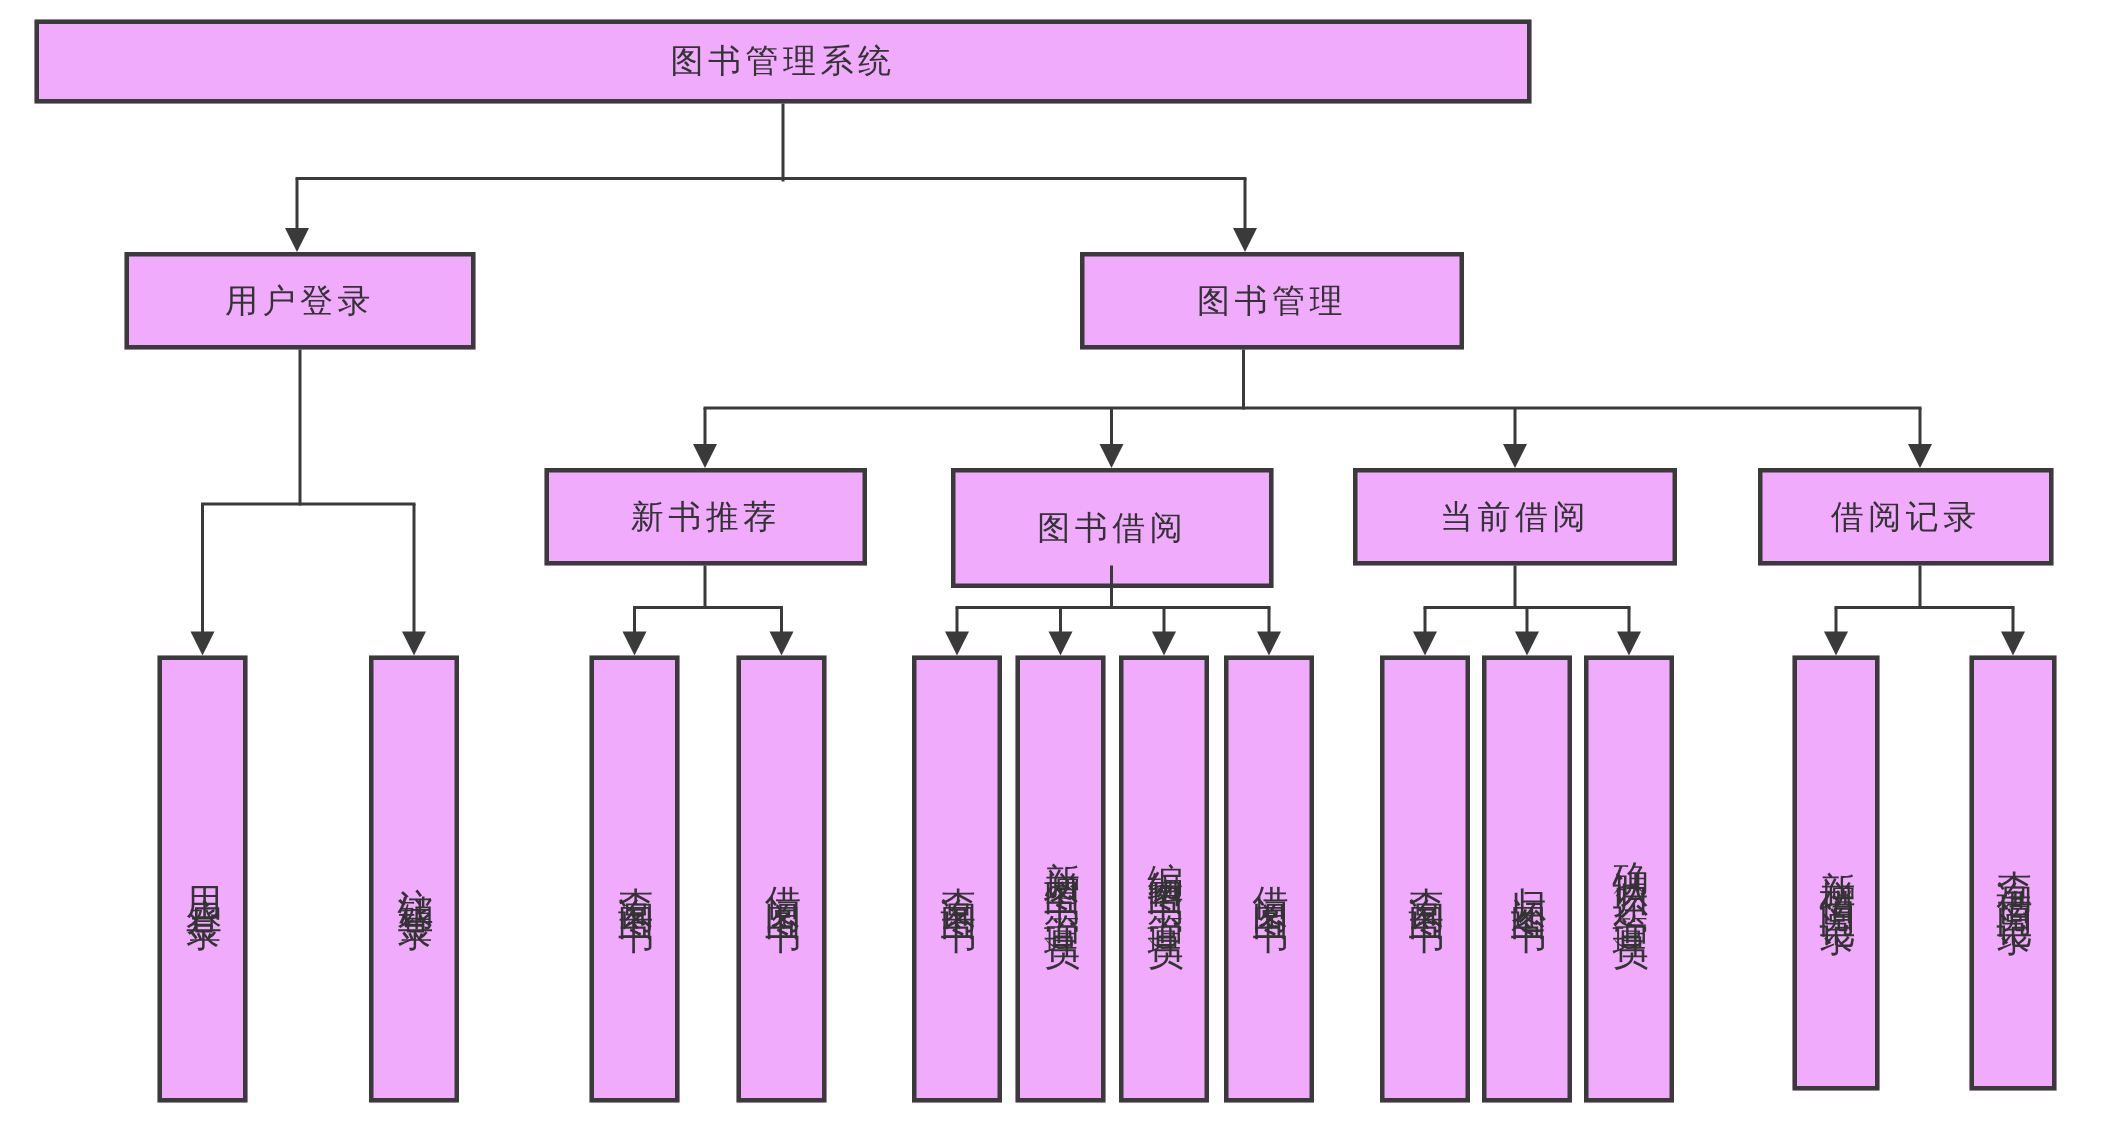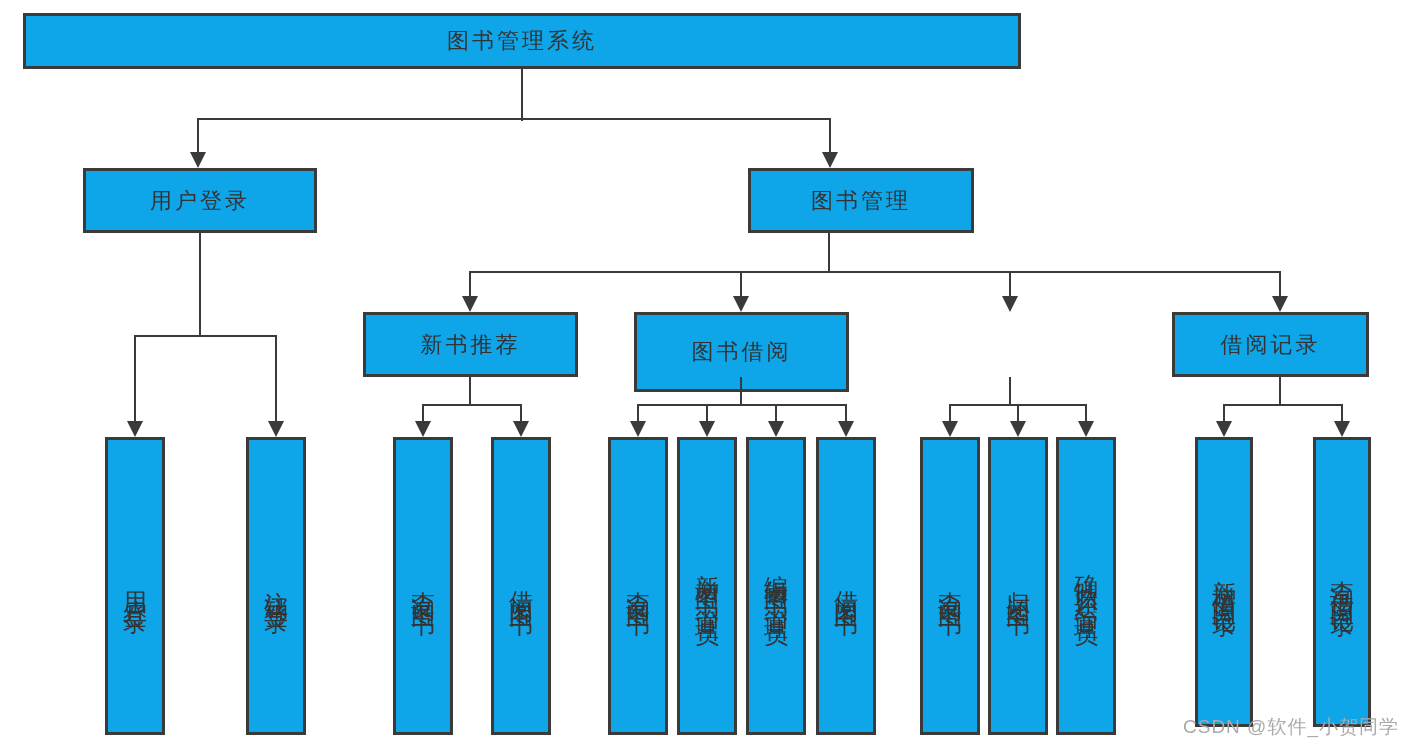--- a/index.html
+++ b/index.html
@@ -13,21 +13,21 @@
     position:relative;
     width:1405px;height:747px;
     background:var(--bg);
     overflow:hidden;
     font-family:"Liberation Sans","DejaVu Sans",sans-serif;
   }
   .box{
     position:absolute;
     box-sizing:border-box;
     border:3px solid var(--line);
-    background:#0ea5e9;
+    background:#f0abfc;
     display:flex;
     align-items:center;
     justify-content:center;
     font-size:22px;
     color:var(--text);
     letter-spacing:3px;
     white-space:nowrap;
   }
   .vbox{
     writing-mode:vertical-rl;
@@ -66,26 +66,26 @@
     letter-spacing:1px;
     color:var(--watermark);
     white-space:nowrap;
     z-index:5;
   }
 </style>
 </head>
 <body>
 
 <div id="canvas">
-  <div class="watermark">CSDN @软件_小贺同学</div>
 <div class="box" style="left: 23px; top: 13px; width: 998px; height: 56px;">图书管理系统</div>
     <div class="box" style="left: 83px; top: 168px; width: 234px; height: 65px;">用户登录</div>
-    <div class="box" style="left: 748px; top: 168px; width: 226px; height: 65px;">图书管理</div>
+    <div class="box" style="left: 720px; top: 168px; width: 256px; height: 65px;">图书管理</div>
     <div class="box" style="left: 363px; top: 312px; width: 215px; height: 65px;">新书推荐</div>
     <div class="box" style="left: 634px; top: 312px; width: 215px; height: 80px;">图书借阅</div>
+    <div class="box" style="left: 902px; top: 312px; width: 216px; height: 65px;">当前借阅</div>
     <div class="box" style="left: 1172px; top: 312px; width: 197px; height: 65px;">借阅记录</div>
     <div class="box vbox" style="left: 105px; top: 437px; width: 60px; height: 298px;">用户登录</div>
     <div class="box vbox" style="left: 246px; top: 437px; width: 60px; height: 298px;">注销登录</div>
     <div class="box vbox" style="left: 393px; top: 437px; width: 60px; height: 298px;">查询图书</div>
     <div class="box vbox" style="left: 491px; top: 437px; width: 60px; height: 298px;">借阅图书</div>
     <div class="box vbox" style="left: 608px; top: 437px; width: 60px; height: 298px;">查询图书</div>
     <div class="box vbox" style="left: 677px; top: 437px; width: 60px; height: 298px;">新增图书（管理员）</div>
     <div class="box vbox" style="left: 746px; top: 437px; width: 60px; height: 298px;">编辑图书（管理员）</div>
     <div class="box vbox" style="left: 816px; top: 437px; width: 60px; height: 298px;">借阅图书</div>
     <div class="box vbox" style="left: 920px; top: 437px; width: 60px; height: 298px;">查询图书</div>

